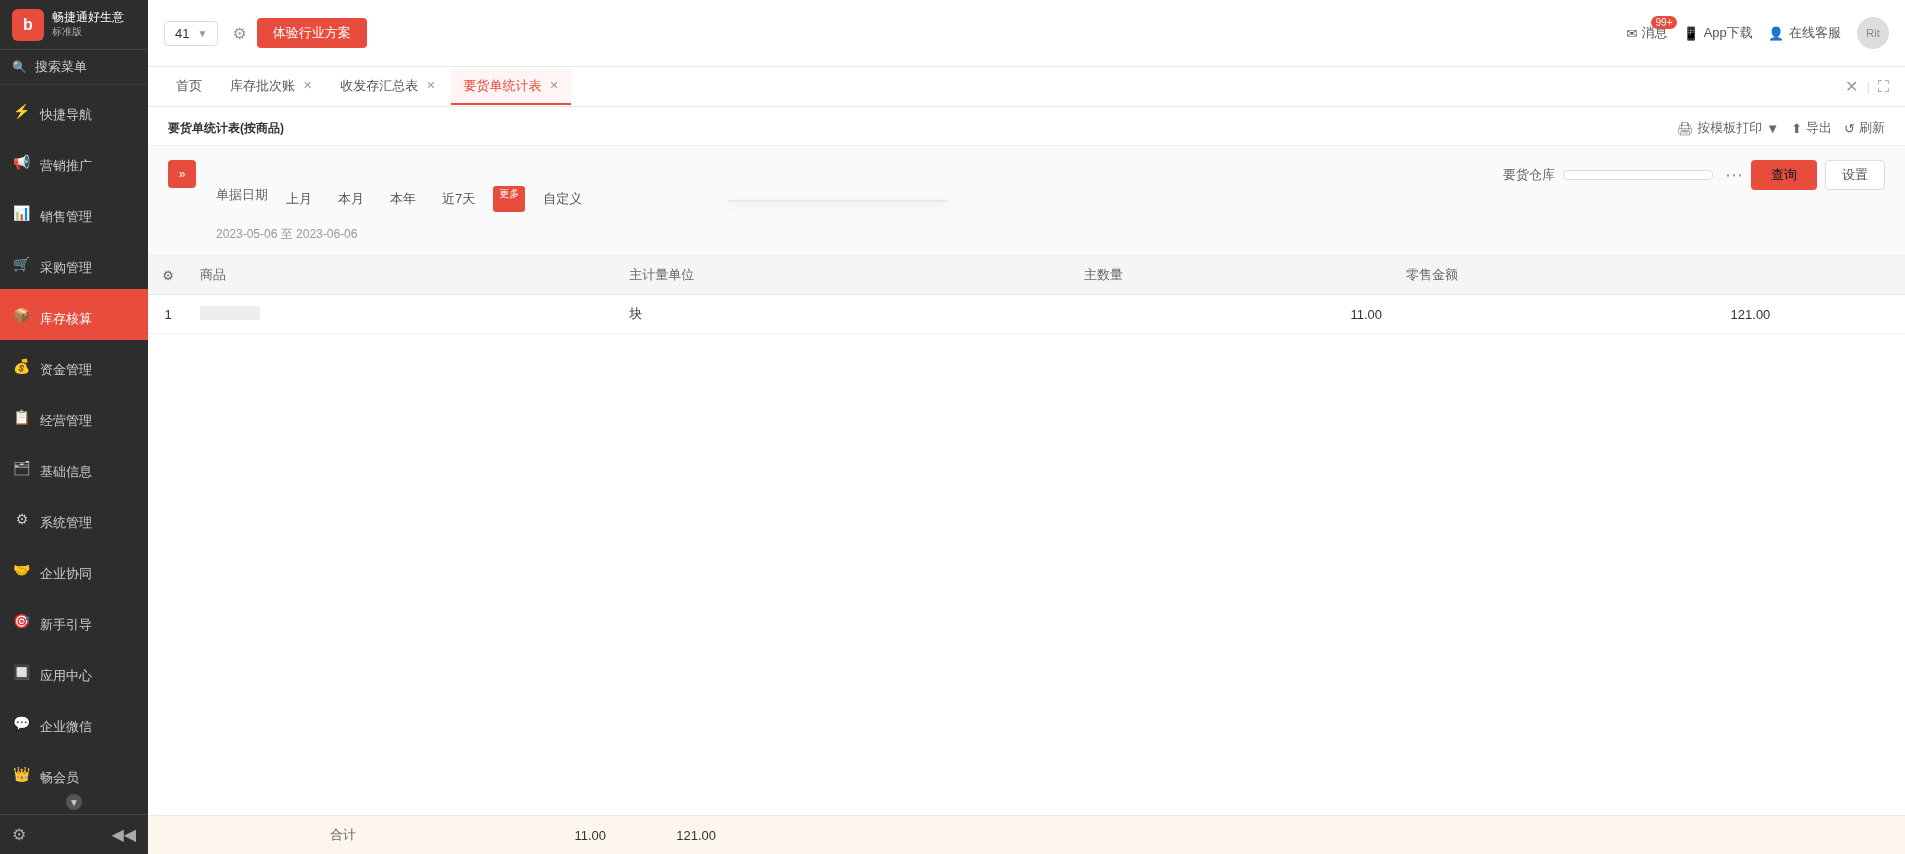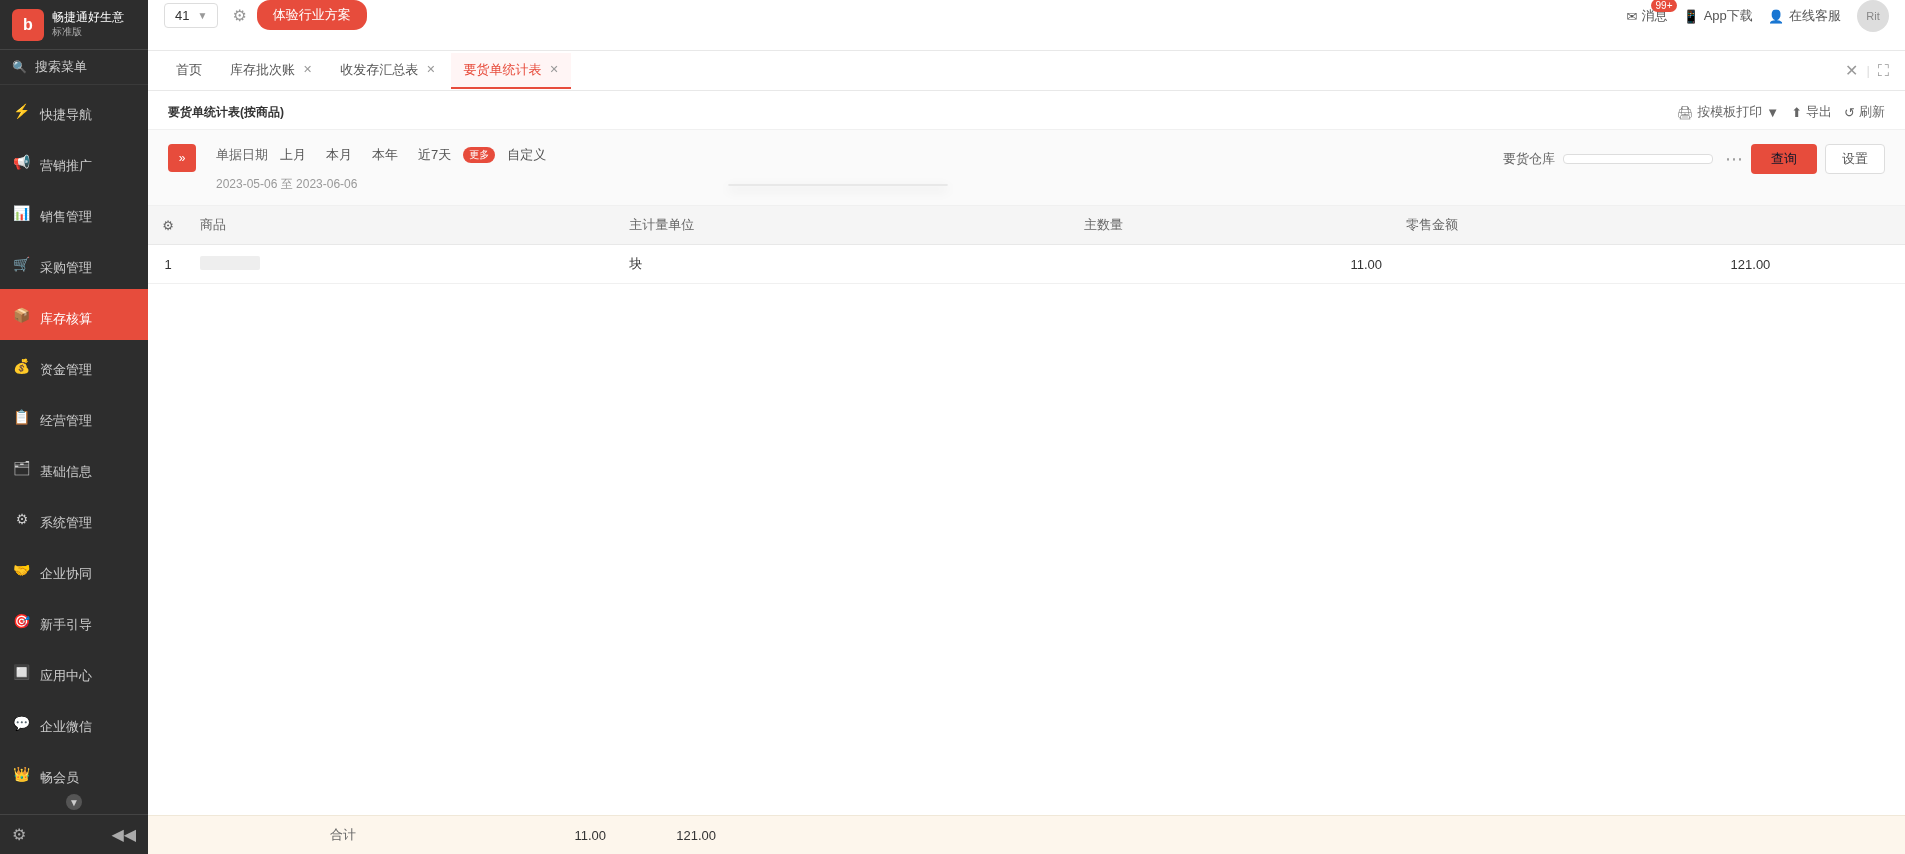--- a/index.html
+++ b/index.html
@@ -81,23 +81,23 @@
       display: flex;
       flex-direction: column;
       height: 854px;
       overflow: hidden;
       background: #f0f0f0;
     }
 
     
     .top-header {
       background: #fff;
-      height: 51px;
-      display: flex;
-      align-items: flex-start;
+      height: 67px;
+      display: flex;
+      align-items: center;
       justify-content: space-between;
       padding: 0 16px;
       border-bottom: 1px solid #e8e8e8;
       flex-shrink: 0;
     }
     .header-left { display: flex; align-items: center; gap: 10px; }
     .header-store-select {
       display: flex;
       align-items: center;
       border: 1px solid #ddd;
@@ -108,21 +108,21 @@
       cursor: pointer;
       background: #fff;
     }
     .header-store-select .store-num { color: #333; }
     .header-store-select .chevron { margin-left: 8px; color: #999; font-size: 10px; }
     .header-gear { color: #999; cursor: pointer; font-size: 16px; margin-left: 4px; }
     .btn-trial {
       background: #e74c3c;
       color: white;
       border: none;
-      border-radius: 13px;
+      border-radius: 4px;
       padding: 6px 16px;
       font-size: 13px;
       cursor: pointer;
     }
     .header-right { display: flex; align-items: center; gap: 16px; }
     .header-icon-item { display: flex; align-items: center; gap: 4px; color: #555; cursor: pointer; font-size: 13px; position: relative; }
     .badge {
       background: #e74c3c;
       color: white;
       border-radius: 10px;
@@ -227,35 +227,35 @@
       width: 28px;
       height: 28px;
       display: flex;
       align-items: center;
       justify-content: center;
       cursor: pointer;
       font-size: 12px;
       flex-shrink: 0;
       margin-top: 2px;
     }
-    .filter-group { display: flex; align-items: center; gap: 4px; flex-wrap: wrap; }
+    .filter-group { display: flex; gap: 10px; flex-wrap: wrap; margin-top: 28px; }
     .filter-label { color: #666; font-size: 13px; white-space: nowrap; }
     .date-btn {
       padding: 4px 8px;
       border: none;
       background: transparent;
       color: #555;
       cursor: pointer;
       font-size: 13px;
       border-radius: 3px;
     }
     .date-badge {
       background: #e74c3c;
       color: white;
-      border-radius: 8px;
+      border-radius: 3px;
       font-size: 10px;
       padding: 1px 6px;
       cursor: pointer;
     }
     .date-range-text { color: #999; font-size: 12px; }
     .filter-dropdown {
       display: flex;
       align-items: center;
       border: 1px solid #e74c3c;
       border-radius: 4px;

